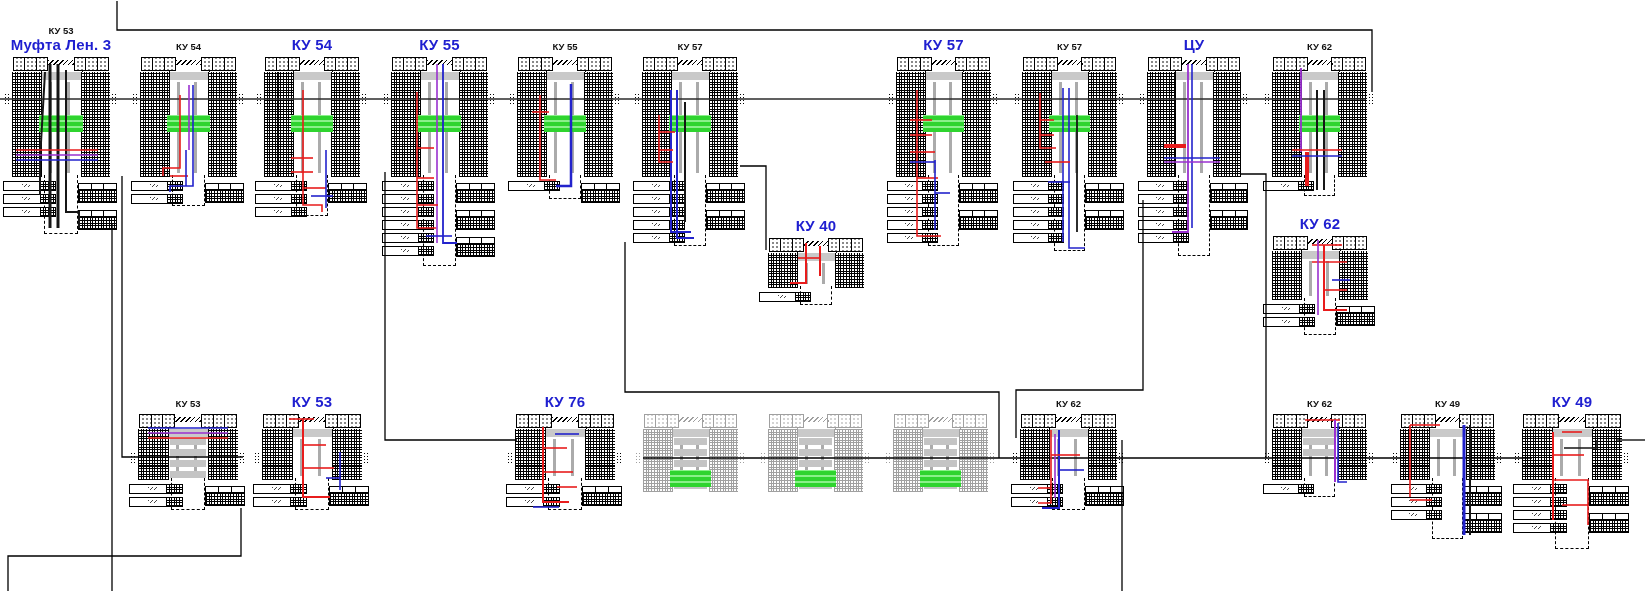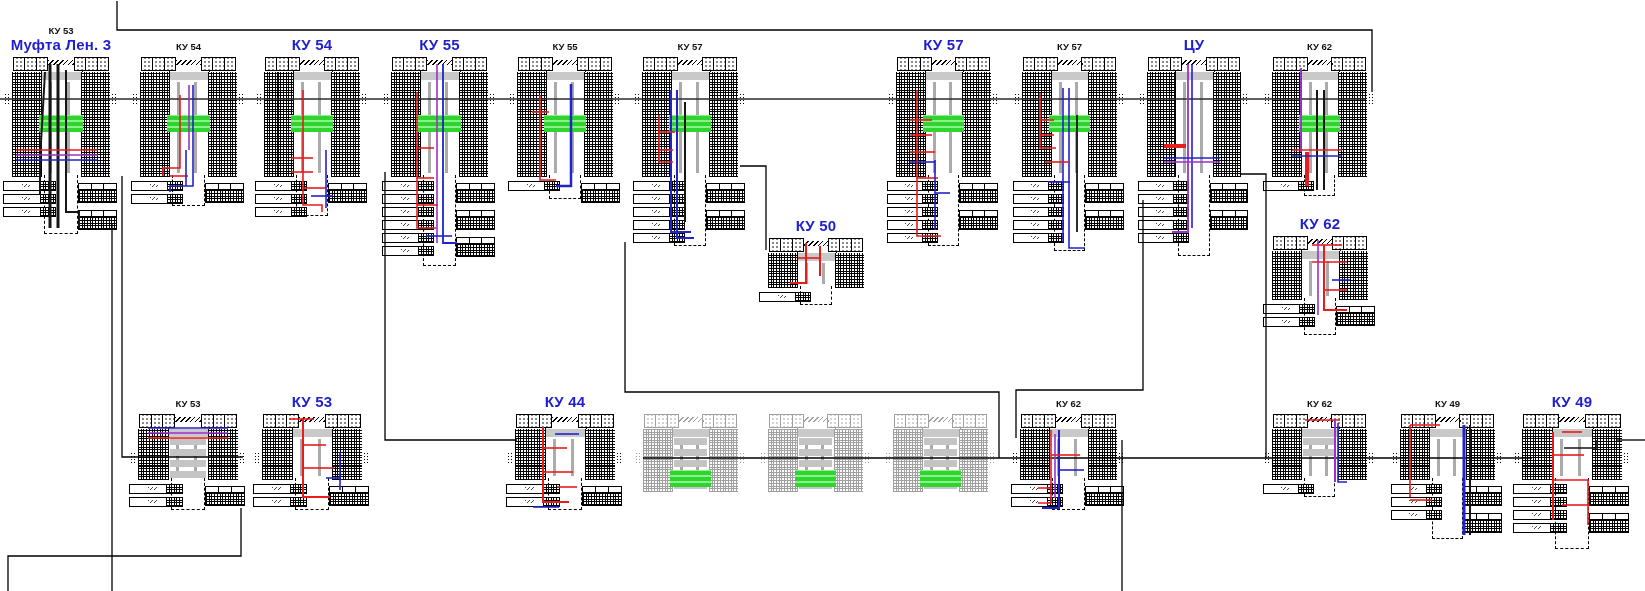--- a/index.html
+++ b/index.html
@@ -373,21 +373,21 @@
         <span></span>
         <span></span>
       </div>
       <div class="zig" style="left: 35px; top: 3px;"></div>
       <div class="lbar" style="left: -9px; top: 54px; width: 50px;">
         <div class="mark"></div>
         <div class="end"></div>
       </div>
       <div class="dashedbox" style="left: 32px; width: 30px; top: 48px; height: 18px;"></div>
     </div>
-    <div class="slabel lbl-big" style="color: rgb(31, 31, 208); left: 748px; width: 136px; top: 217px;">КУ 50</div>
+    <div class="slabel lbl-big" style="color: rgb(31, 31, 208); left: 748px; width: 136px; top: 217px;">КУ 40</div>
     <div class="station" style="left: 896px; top: 57px; width: 95px; height: 190px;">
       <div class="center" style="left: 29px; top: 13px; width: 37px; height: 107px;">
         <div class="ctr-top"></div>
         <div class="ctr-v" style="left: 18%;"></div>
         <div class="ctr-v" style="left: 62%;"></div>
       </div>
       <div class="greenband" style="left: 27px; width: 41px; top: 58px; height: 17px;"></div>
       <div class="col hx" style="left: 0px; top: 15px; width: 29px; height: 105px;"></div>
       <div class="col hx" style="right: 0px; top: 15px; width: 29px; height: 105px;"></div>
       <div class="cap" style="left: 1px; width: 33px;">
@@ -746,21 +746,21 @@
       <div class="rbox" style="right: -7px; top: 72px; width: 40px;">
         <div class="rcap">
           <i></i>
           <i></i>
           <i></i>
         </div>
         <div class="rhx hx"></div>
       </div>
       <div class="dashedbox" style="left: 33px; width: 32px; top: 64px; height: 31px;"></div>
     </div>
-    <div class="slabel lbl-big" style="color: rgb(31, 31, 208); left: 495px; width: 140px; top: 393px;">КУ 44</div>
+    <div class="slabel lbl-big" style="color: rgb(31, 31, 208); left: 495px; width: 140px; top: 393px;">КУ 76</div>
     <div class="station grayed" style="left: 643px; top: 414px; width: 95px; height: 78px;">
       <div class="center" style="left: 29px; top: 13px; width: 37px; height: 65px;">
         <div class="ctr-top"></div>
         <div class="ctr-v" style="left: 18%;"></div>
         <div class="ctr-v" style="left: 62%;"></div>
       </div>
       <div class="graybar" style="left: 31px; width: 33px; top: 24px; height: 7px;"></div>
       <div class="graybar" style="left: 31px; width: 33px; top: 35px; height: 7px;"></div>
       <div class="graybar" style="left: 31px; width: 33px; top: 46px; height: 7px;"></div>
       <div class="graybar" style="left: 31px; width: 33px; top: 57px; height: 7px;"></div>

